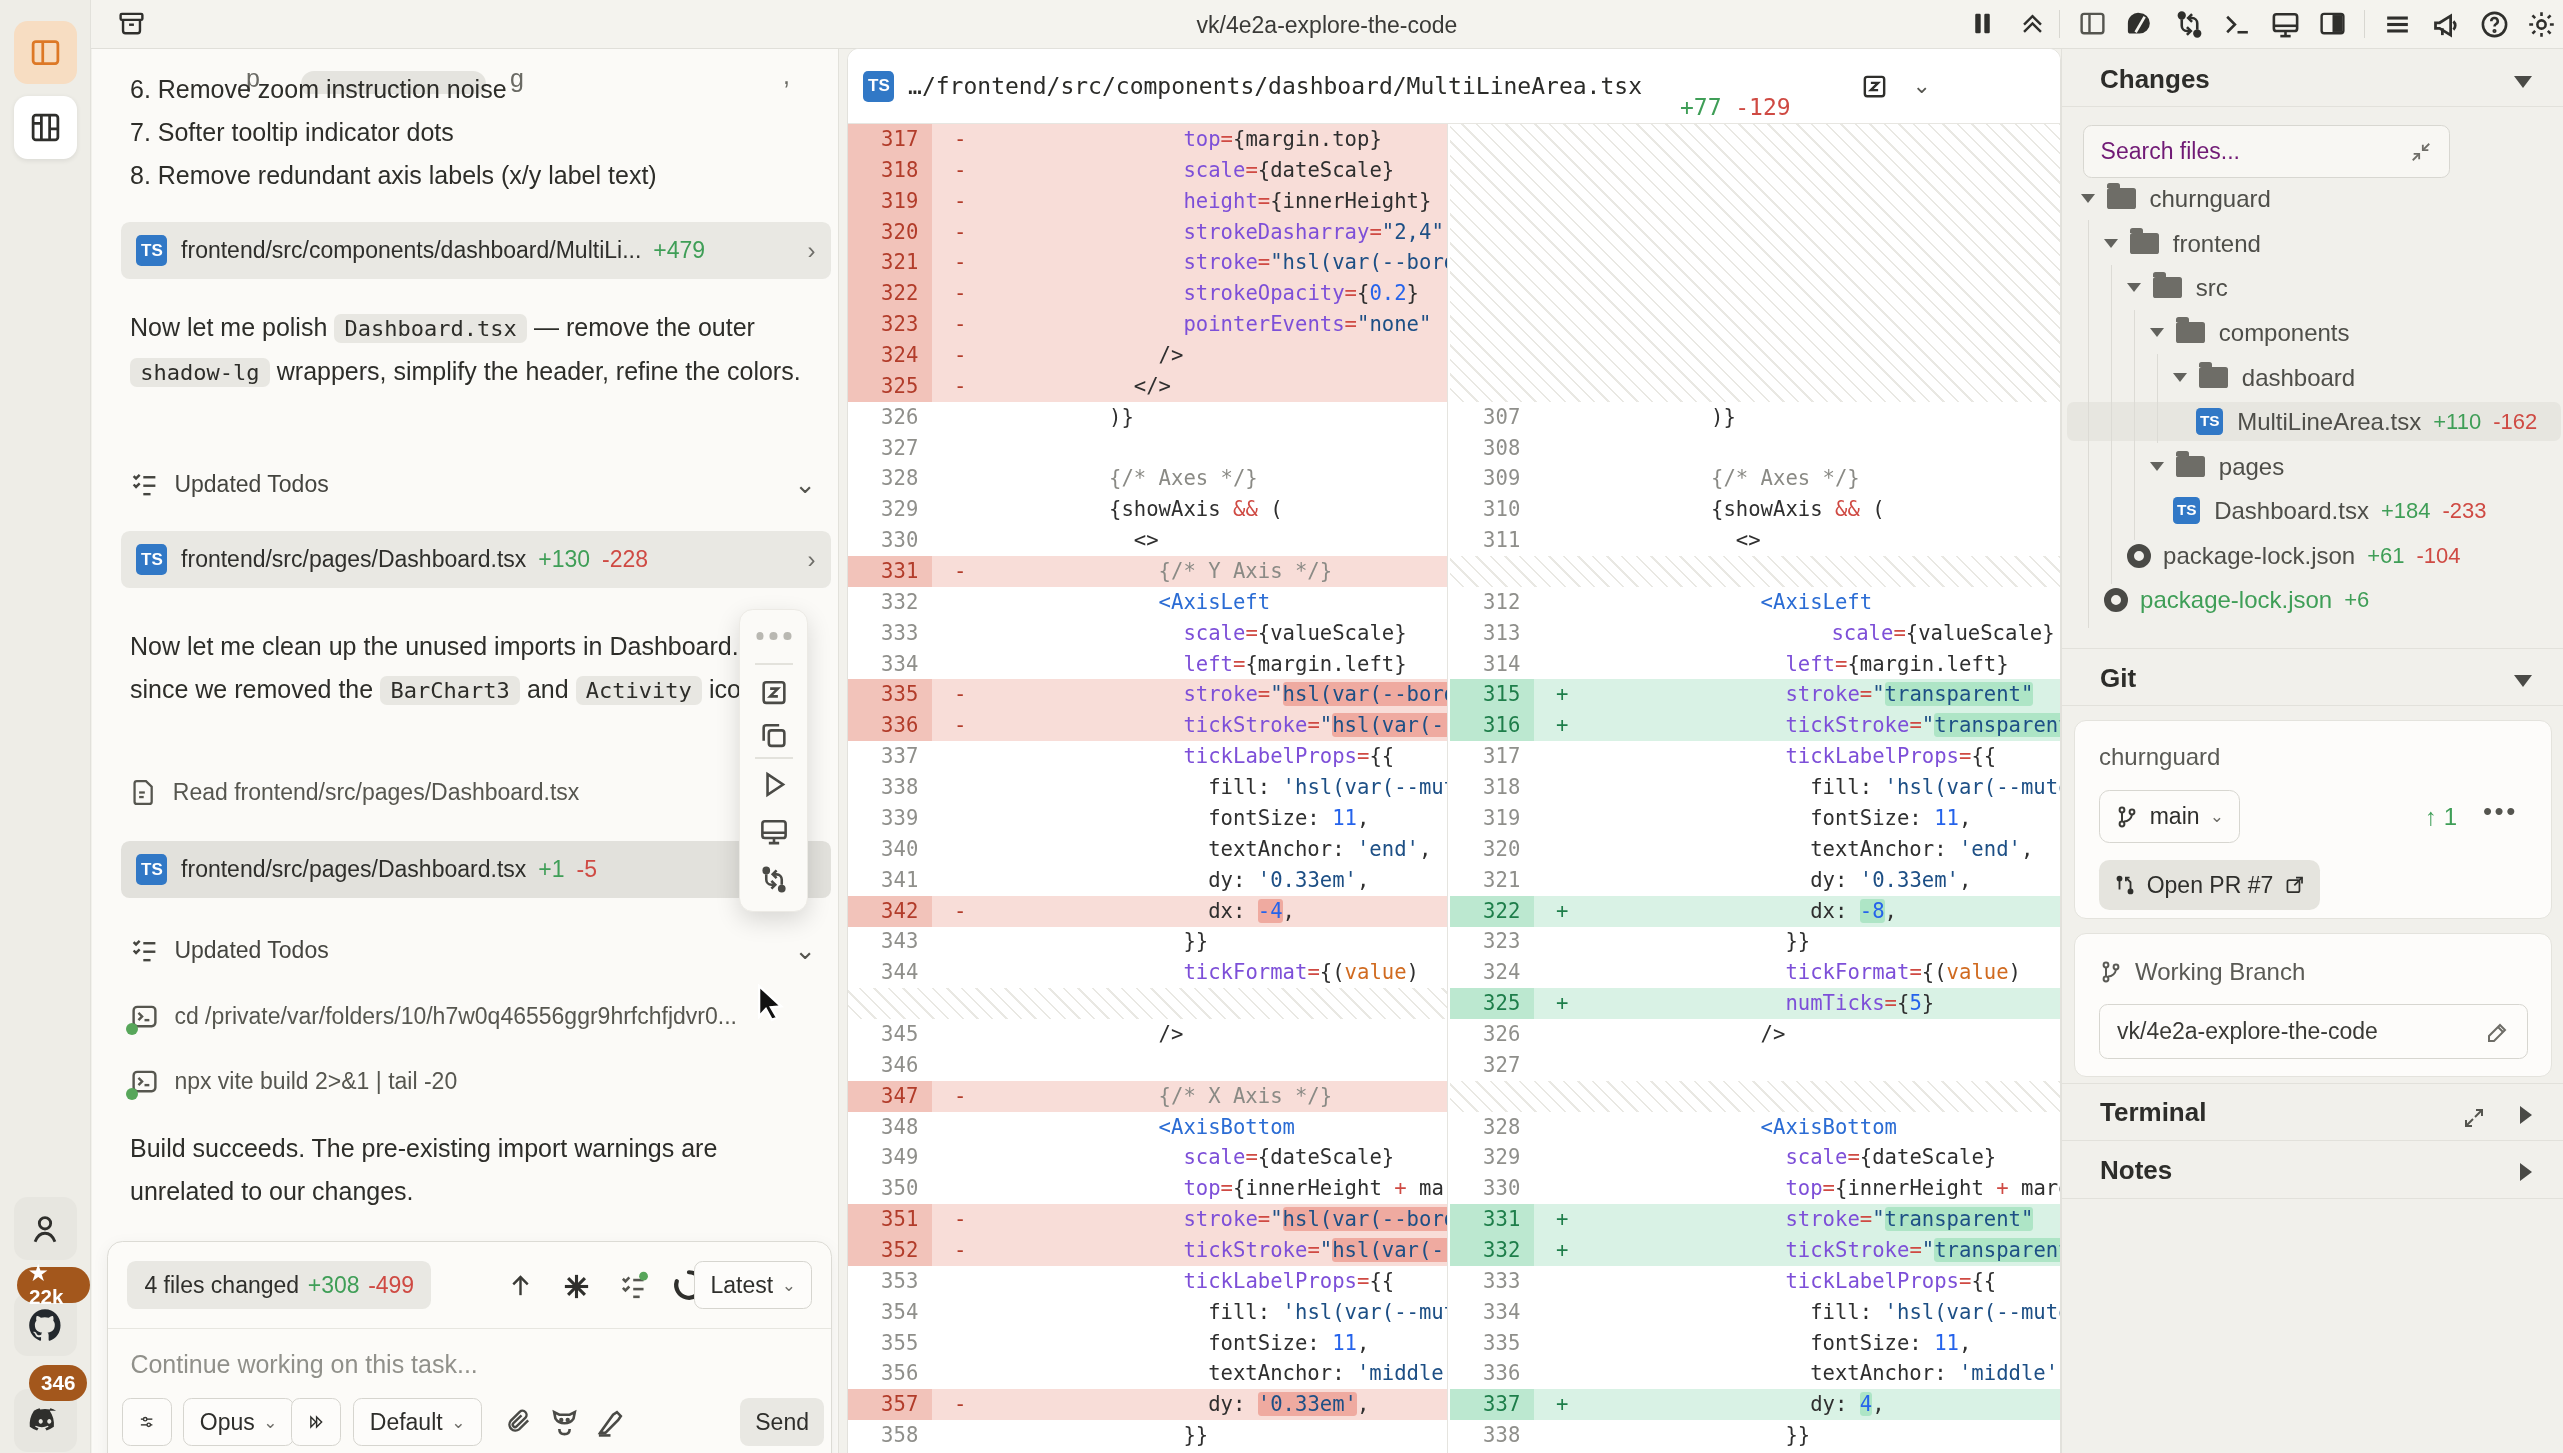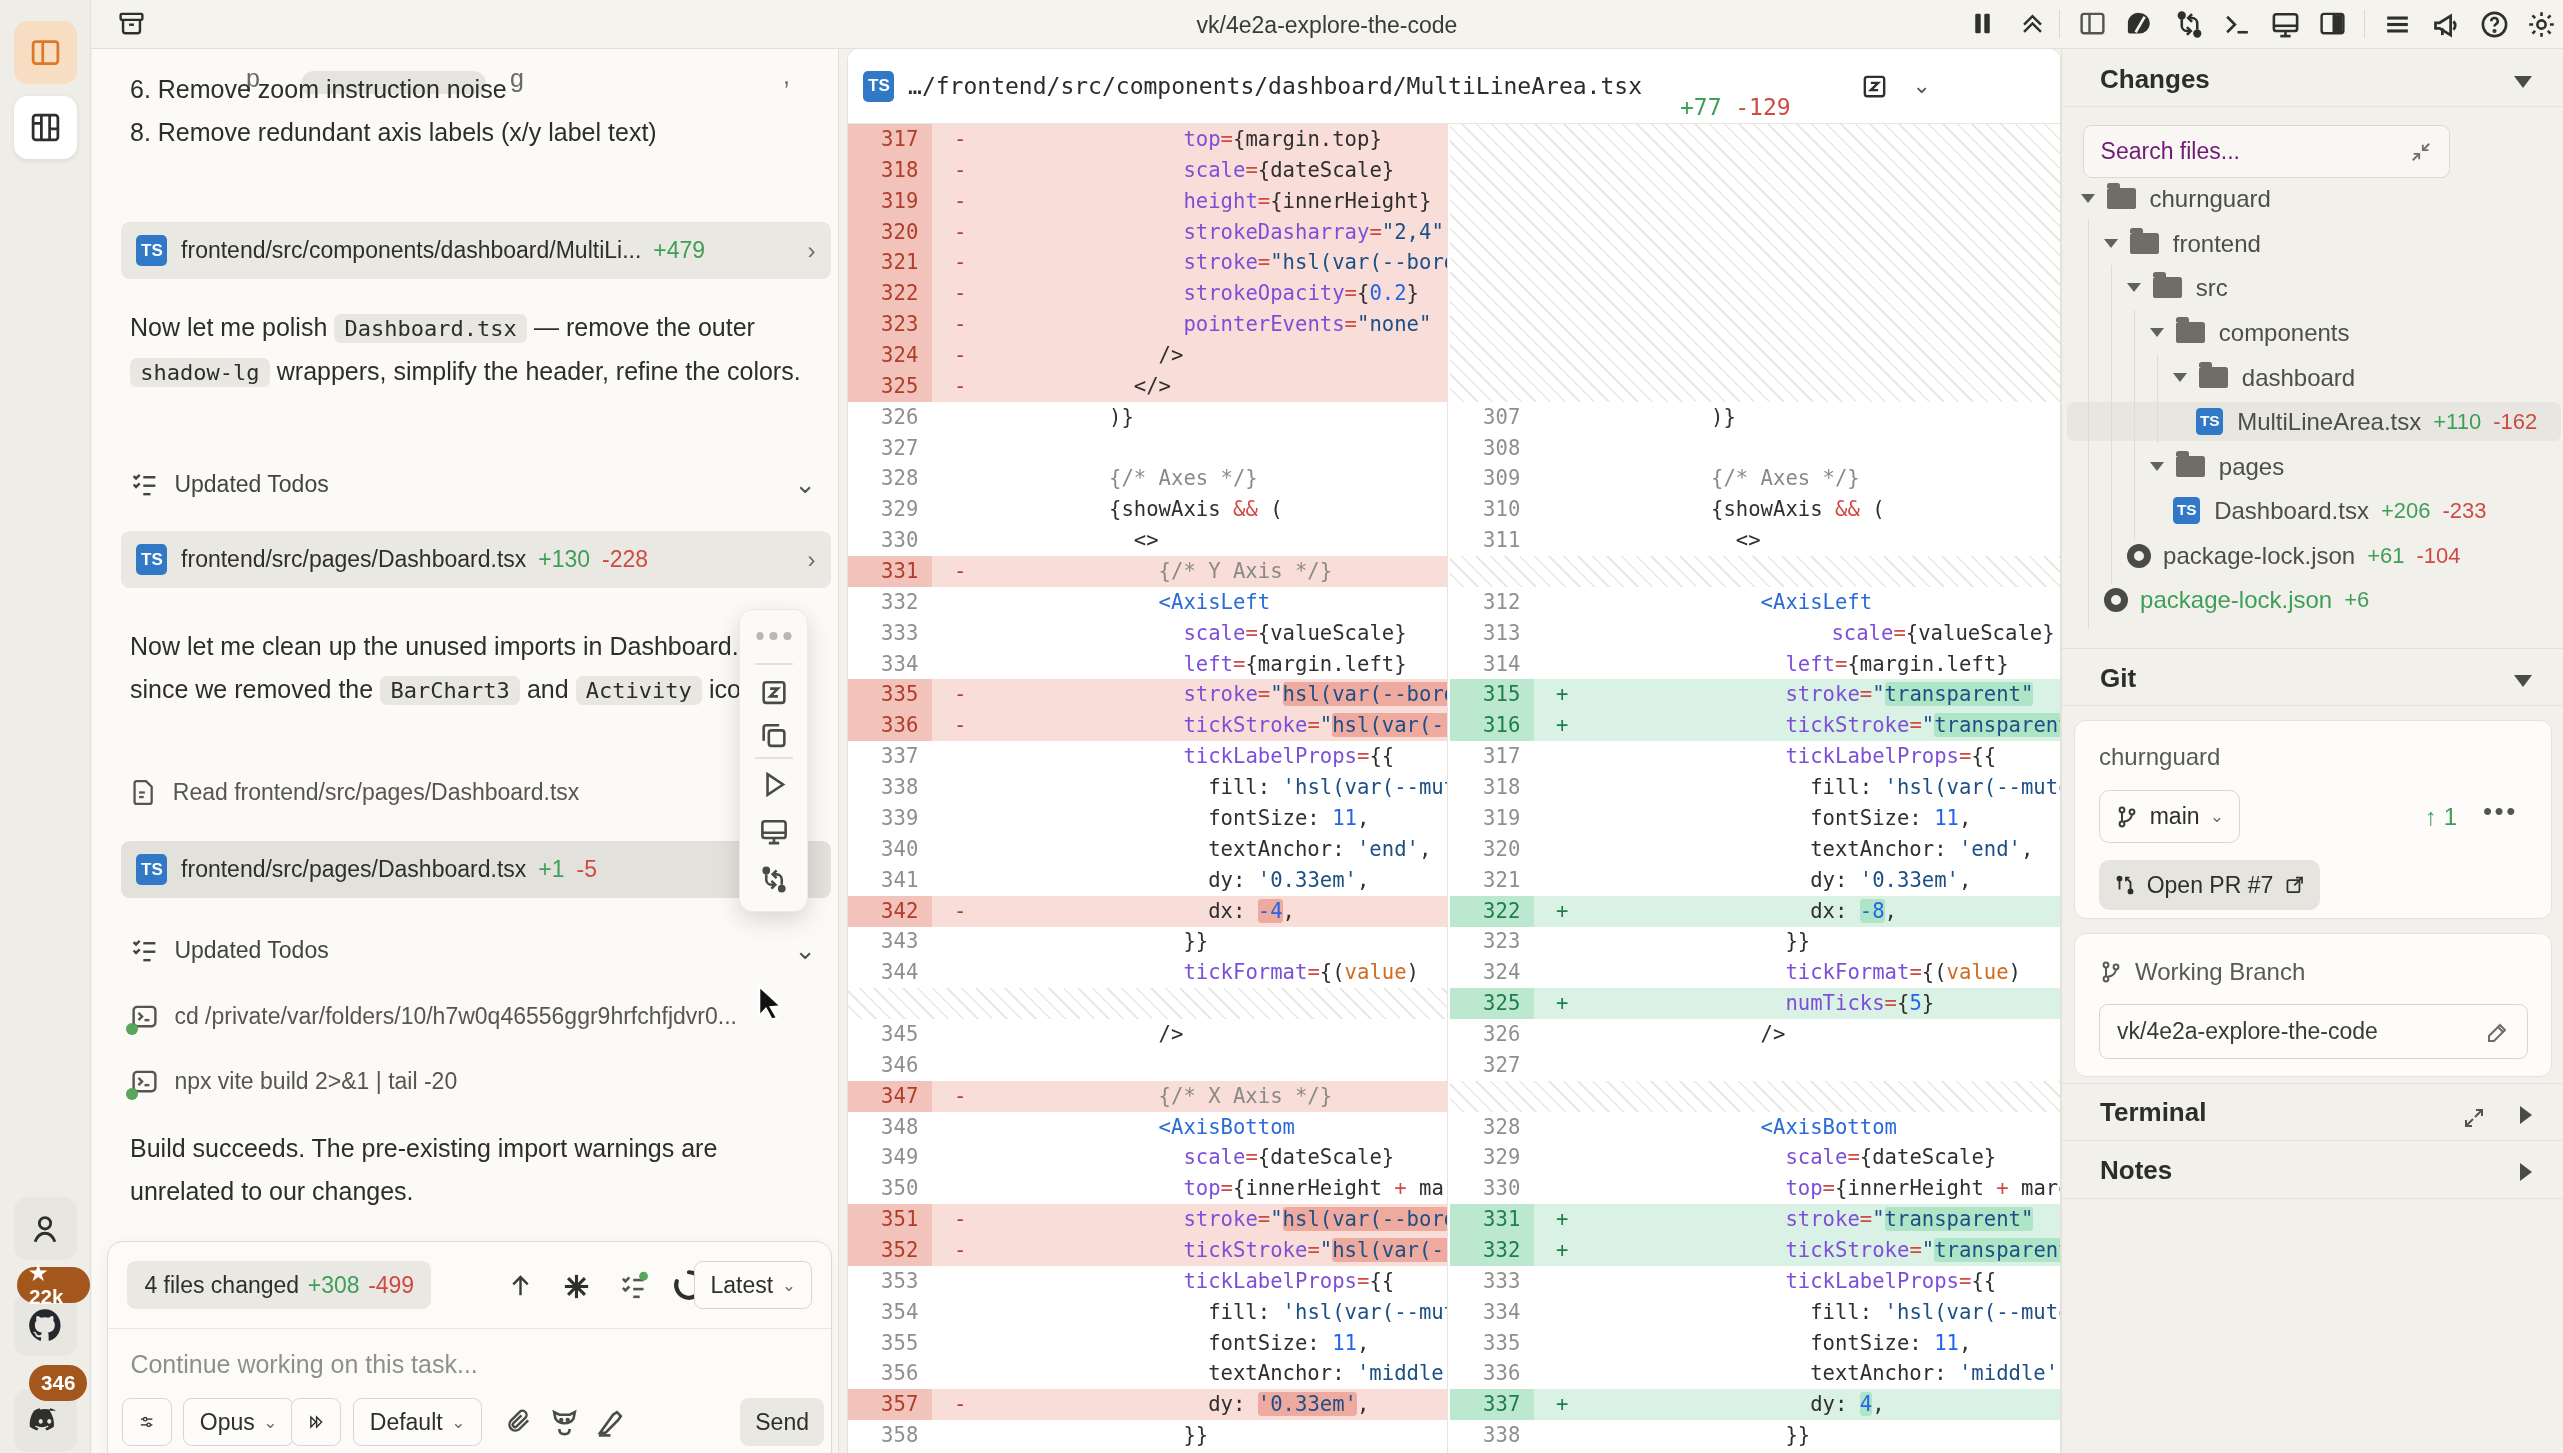--- a/index.html
+++ b/index.html
@@ -266,20 +266,21 @@
 
   <div class="abs" style="left:0;top:0;width:100%;height:45px;overflow:hidden;">
     <div style="position:absolute;left:154px;top:15.4px;color:#6a6a64;font-size:25px;">p</div>
     <div style="position:absolute;left:209px;top:22px;width:185px;height:26px;background:#e5e4df;border-radius:13px;"></div>
     <div style="position:absolute;left:418px;top:15.4px;color:#6a6a64;font-size:25px;">g</div>
     <div style="position:absolute;left:691px;top:12px;color:#6a6a64;font-size:25px;">,</div>
   </div>
 
   <div class="chat-x msg" style="top:19px;" id="todo-list">
       <div>6. Remove zoom instruction noise</div>
+      <div>7. Softer tooltip indicator dots</div>
       <div>8. Remove redundant axis labels (x/y label text)</div>
     </div>
 
   <div class="fcard" style="top:173px;" id="fcard0">
       <span class="ts-badge">TS</span>
       <span class="fpath">frontend/src/components/dashboard/MultiLi...</span>
       <span class="fstat plus">+479</span>
       <span class="fchev">›</span>
     </div>
 
@@ -945,21 +946,21 @@
         <span class="tstat minus">-162</span>
       </div>
       <div class="tree-row" style="top: 398px; padding-left: 83px;">
         <span class="tcaret"></span>
         <span class="tfolder"></span>
         <span style="white-space: nowrap;">pages</span>
       </div>
       <div class="tree-row" style="top: 442px; padding-left: 106px;">
         <span class="tts">TS</span>
         <span style="white-space: nowrap;">Dashboard.tsx</span>
-        <span class="tstat plus">+206</span>
+        <span class="tstat plus">+184</span>
         <span class="tstat minus">-233</span>
       </div>
       <div class="tree-row" style="top: 487px; padding-left: 60px;">
         <span class="tjson"></span>
         <span style="white-space: nowrap;">package-lock.json</span>
         <span class="tstat plus">+61</span>
         <span class="tstat minus">-104</span>
       </div>
       <div class="tree-row" style="top: 531px; padding-left: 37px;">
         <span class="tjson"></span>

